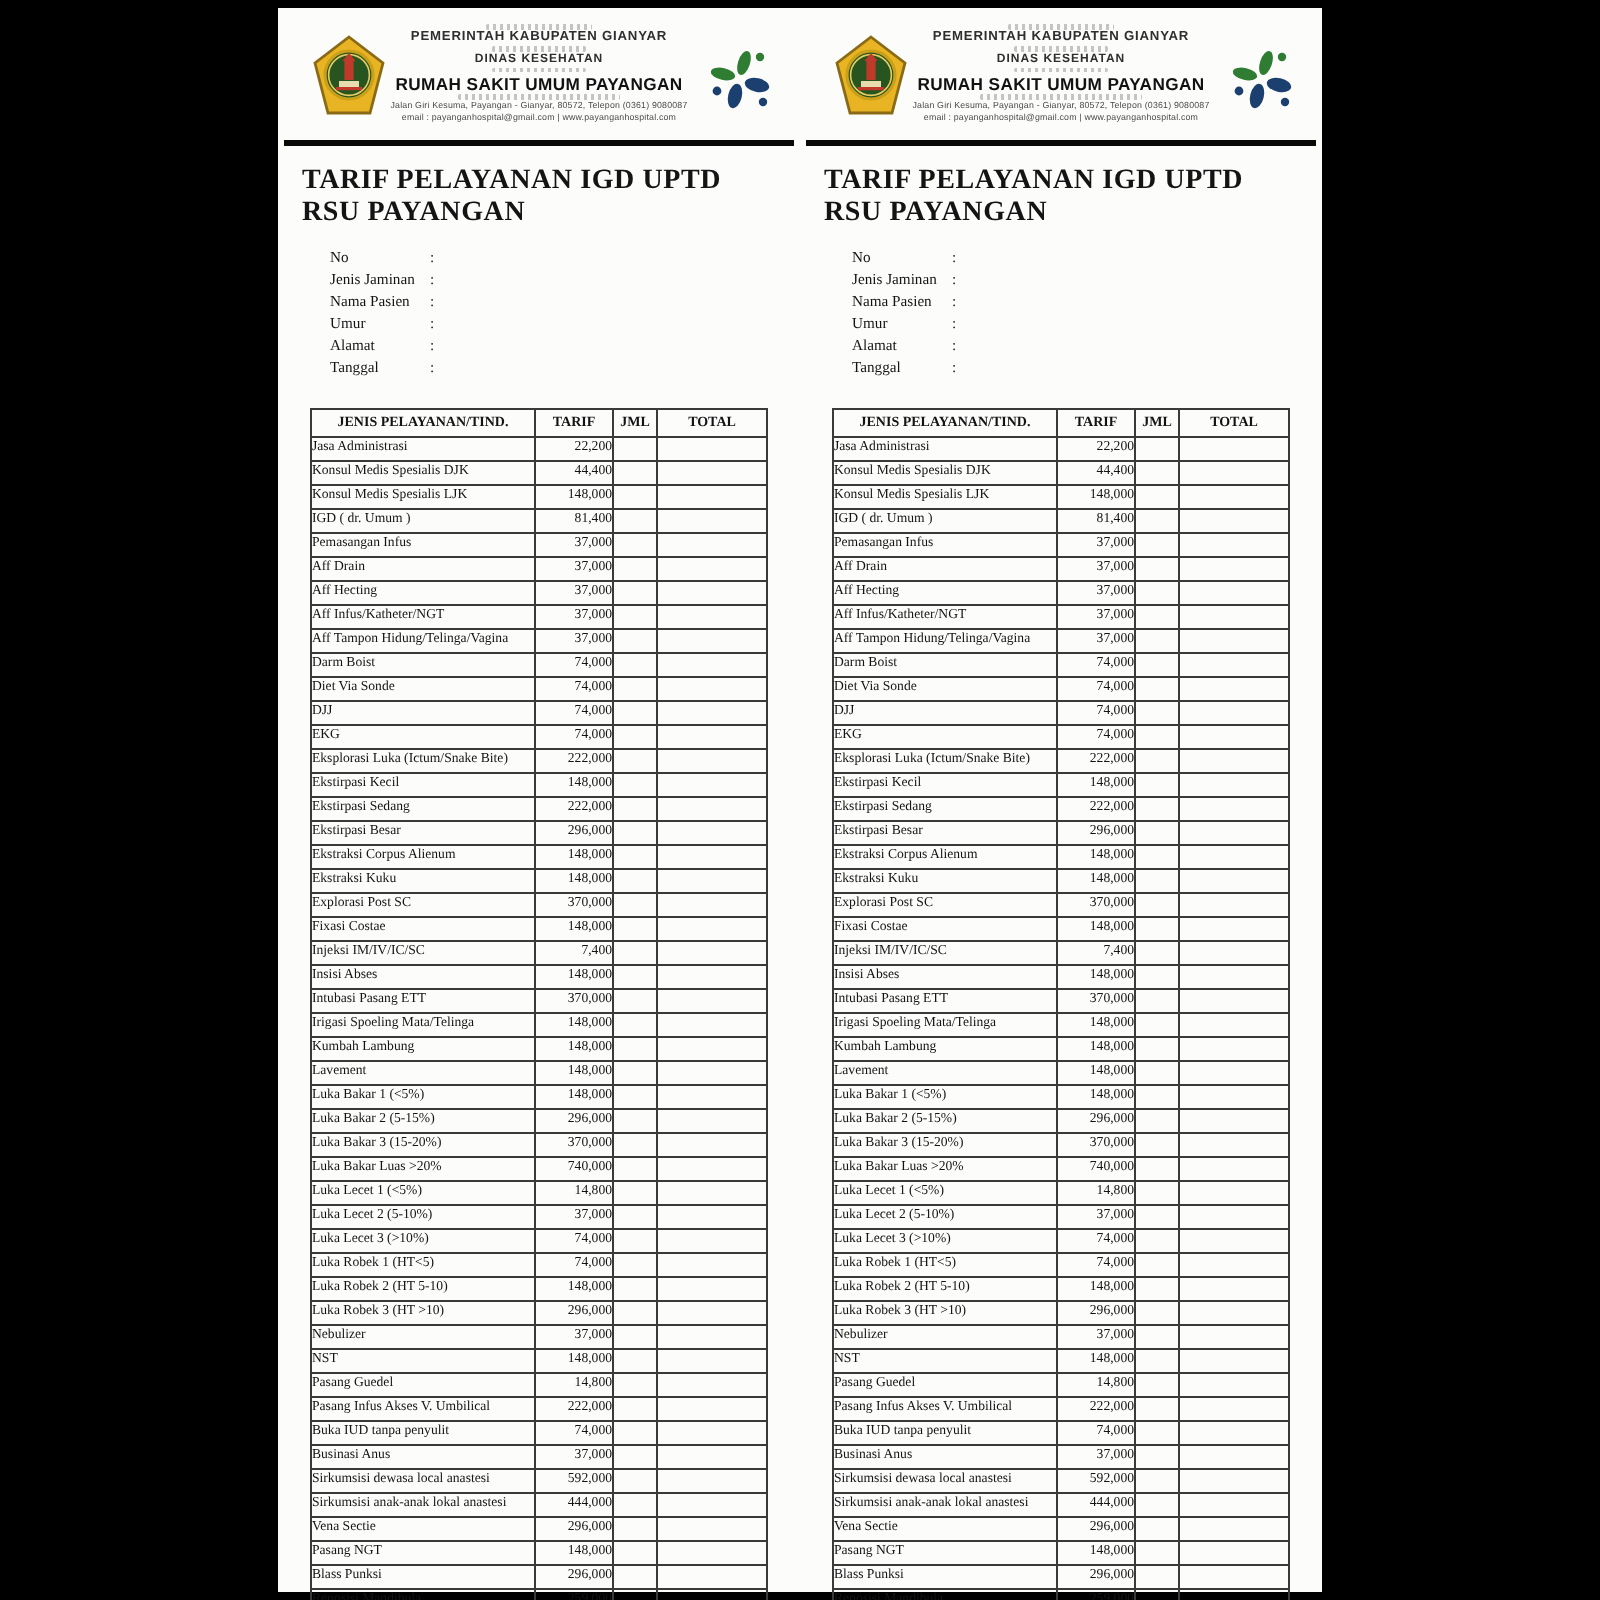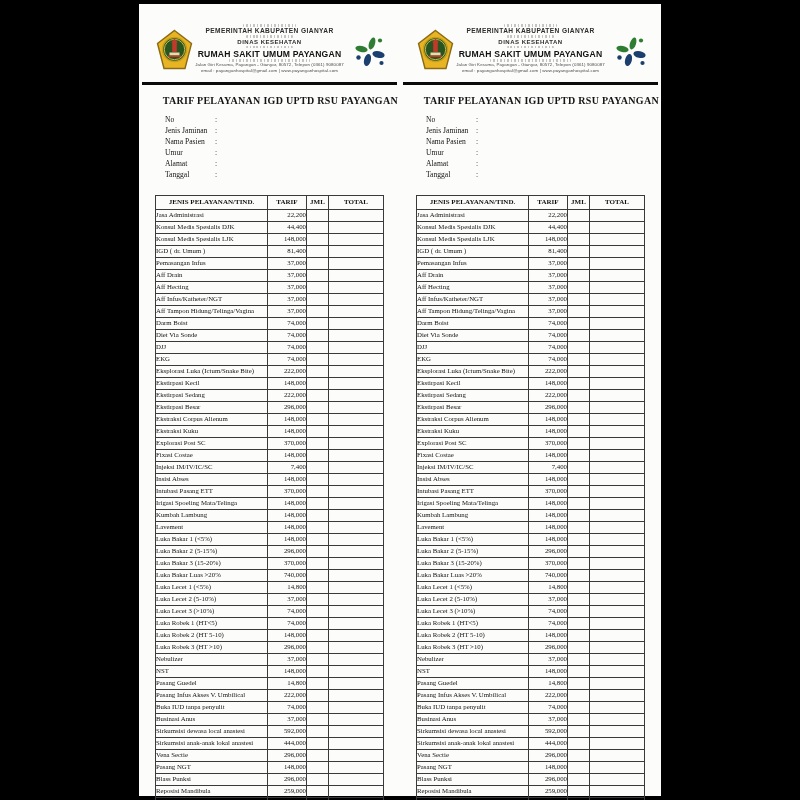--- a/index.html
+++ b/index.html
@@ -1,41 +1,41 @@
 <!DOCTYPE html>
 <html><head>
 <meta charset="utf-8">
 <style>
   html,body{margin:0;padding:0;background:#000;}
   .canvas{position:relative;width:800px;height:800px;background:#000;overflow:hidden;
           font-family:"Liberation Serif","DejaVu Serif",serif;color:#141414;}
   .page{position:absolute;left:139px;top:4px;width:522px;height:792px;background:#fcfcfb;
         display:flex;box-shadow:0 0 2px rgba(0,0,0,.6);}
-  .copy{width:261px;position:relative;box-sizing:border-box;padding-top:18px;}
+  .copy{width:261px;position:relative;box-sizing:border-box;padding-top:6px;}
 
   
   .letterhead{position:relative;height:58px;}
   .crest{position:absolute;left:17px;top:7px;width:37px;height:41px;}
   .pinwheel{position:absolute;right:13px;top:13px;width:34px;height:34px;}
   .lh-text{text-align:center;padding:1px 52px 0 52px;line-height:1;}
   .bscript{height:2.5px;margin:1px auto;background:repeating-linear-gradient(90deg,#969696 0 1.5px,transparent 1.5px 3.5px);
            opacity:.55;border-radius:1px;}
   .bs-1{width:34%;} .bs-3{width:30%;} .bs-4{width:52%;}
   .lh-gov{font-family:"Liberation Sans","DejaVu Sans",sans-serif;font-size:6.6px;font-weight:600;
           letter-spacing:.4px;color:#2e2e2e;margin:1px 0;}
   .lh-dep{font-family:"Liberation Sans","DejaVu Sans",sans-serif;font-size:6px;font-weight:600;
           letter-spacing:.5px;color:#2e2e2e;margin:1px 0;}
   .lh-hosp{font-family:"Liberation Sans","DejaVu Sans",sans-serif;font-size:8.6px;font-weight:800;
            letter-spacing:.2px;color:#111;margin:1.5px 0 1px;}
   .lh-addr,.lh-mail{font-family:"Liberation Sans","DejaVu Sans",sans-serif;font-size:4.4px;
            color:#4a4a4a;margin:1.5px 0 0;letter-spacing:.1px;}
   .rule{margin:2px 3px 0 3px;border-top:3px solid #0a0a0a;}
 
   
-  .doc-title{text-align:right;font-weight:bold;font-size:10px;letter-spacing:.3px;margin:10px 2px 8px;}
+  .doc-title{text-align:left;font-weight:bold;font-size:14px;letter-spacing:.3px;margin:10px 12px 8px;}
   .form{margin:0 0 15px 26px;font-size:7.6px;}
   .form-row{display:flex;height:11px;align-items:center;}
   .form-label{width:50px;}
   .form-colon{width:10px;}
   .form-value{flex:1;}
 
   
   table.tariff{width:228px;margin:4px auto 16px;border-collapse:collapse;table-layout:fixed;
                font-size:6.8px;line-height:1;}
   table.tariff th,table.tariff td{border:1px solid #3a3a3a;padding:0;overflow:hidden;white-space:nowrap;}

